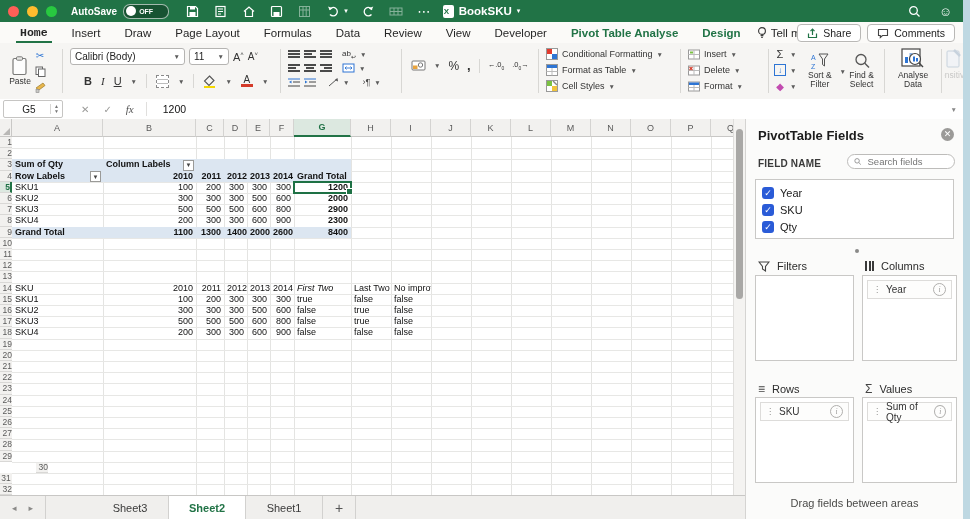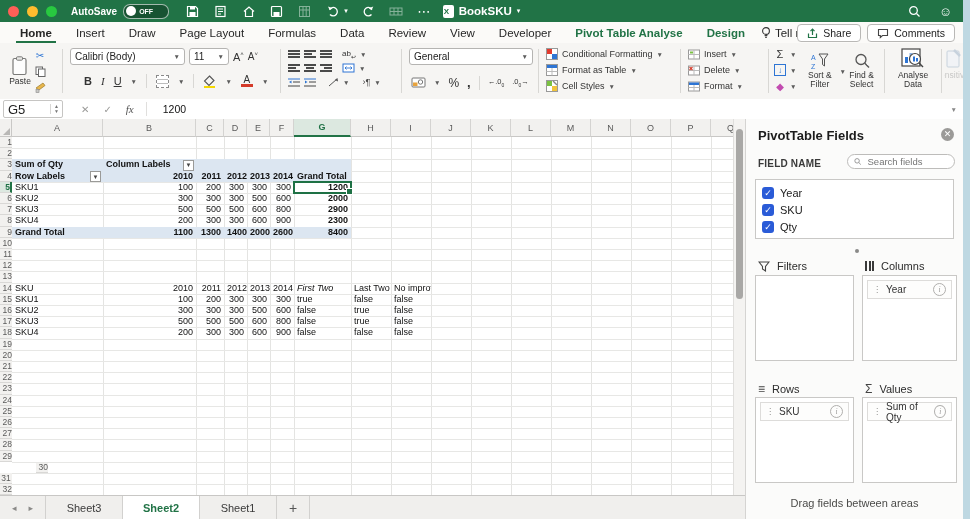--- a/index.html
+++ b/index.html
@@ -18,21 +18,21 @@
   .tbico.dim{opacity:.45;}
   .tbchev{font-size:7px;margin-left:-9px;}
   .doctitle{position:absolute;left:0;right:0;top:0;height:22px;display:flex;align-items:center;justify-content:center;gap:5px;font-size:11.5px;font-weight:bold;pointer-events:none;}
   .docico{width:11px;height:13px;background:#fff;border-radius:2px;position:relative;}
   .docico::after{content:"X";position:absolute;left:1px;top:2px;font-size:8px;font-weight:bold;color:#217346;}
   .tbright{position:absolute;right:10px;top:0;height:22px;display:flex;align-items:center;gap:16px;}
   
   .tabrow{position:absolute;left:0;top:22px;width:963px;height:21px;background:#fbfaf8;border-bottom:1px solid #d9d8d6;display:flex;align-items:center;}
   .mtabs{display:flex;align-items:center;margin-left:8px;gap:0;}
   .mtab{position:relative;padding:0 12px;font-size:11.5px;color:#262626;height:21px;display:flex;align-items:center;white-space:nowrap;}
-  .mtab.active{font-weight:bold;}
+  .mtab.active{font-weight:bold;font-family:Liberation Mono, monospace;}
   .mtab.active::after{content:"";position:absolute;left:8px;right:8px;bottom:0;height:2.5px;background:#217346;}
   .mtab.ctx{color:#217346;font-weight:bold;}
   .tellme{display:flex;align-items:center;gap:4px;font-size:11.5px;color:#262626;margin-left:4px;}
   .tabbtns{position:absolute;right:8px;top:2px;display:flex;gap:6px;}
   .tabbtn{display:flex;align-items:center;gap:5px;border:1px solid #b9b8b6;background:#fff;border-radius:4px;height:16px;padding:0 9px;font-size:10.5px;color:#222;}
   
   .ribbon{position:absolute;left:0;top:43px;width:963px;height:56px;background:#f6f5f3;border-bottom:1px solid #cfcecc;font-size:9px;color:#333;}
   .rdiv{position:absolute;top:6px;bottom:6px;width:1px;background:#d8d7d4;}
   .rsel{background:#fff;border:1px solid #b5b4b2;border-radius:3px;display:flex;align-items:center;font-size:10px;color:#222;height:15px;padding:0 4px;justify-content:space-between;}
   .chv{font-size:6.5px;color:#5b5b5b;}
@@ -42,21 +42,21 @@
   .lines i{display:block;height:1.3px;background:#4a4a4a;margin:1.8px 0;}
   .lines.vl i:nth-child(2){width:65%;}
   .gridico{width:11px;height:11px;display:inline-block;border:1px solid #8a8a8a;background:
      linear-gradient(#bdbdbd,#bdbdbd) 0 3.5px/100% 1px no-repeat,
      linear-gradient(#bdbdbd,#bdbdbd) 0 7px/100% 1px no-repeat,#fff;position:relative;}
   .srow{display:flex;align-items:center;gap:4px;height:14px;}
   .minico{width:12px;height:12px;display:flex;align-items:center;justify-content:center;font-size:10px;}
   
   .fbar{position:absolute;left:0;top:99px;width:963px;height:20px;background:#fff;border-bottom:1px solid #d4d3d1;display:flex;align-items:center;font-size:11px;color:#222;}
   .namebox{width:58px;height:16px;border:1px solid #c6c5c3;border-radius:2px;margin-left:3px;display:flex;align-items:center;}
-  .namebox .ref{flex:1;padding-left:4px;font-size:13px;}
+  .namebox .ref{flex:1;padding-left:4px;font-size:10px;text-align:center;}
   .spin{width:11px;border-left:1px solid #d8d7d5;display:flex;flex-direction:column;align-items:center;font-size:5px;color:#777;line-height:5px;}
   .fbtn{color:#9a9a98;font-size:10px;margin-left:14px;}
   .fx{font-family:"Liberation Serif",serif;font-style:italic;font-size:11px;color:#555;margin-left:14px;}
   .fval{margin-left:16px;font-size:10.5px;color:#111;}
   
   .sheet{position:absolute;left:0;top:119px;width:733px;height:376px;background:#fff;overflow:hidden;}
   .chdr{position:absolute;top:0;height:18px;background:#f2f1ef;border-right:1px solid #d4d3d1;border-bottom:1px solid #c9c8c6;
         display:flex;align-items:center;justify-content:center;font-size:9px;color:#5a5a5a;box-sizing:border-box;}
   .chdr.sel{background:#dce8e0;color:#1e7145;font-weight:bold;border-bottom:2px solid #217346;}
   .rhdr{position:absolute;left:0;width:12px;background:#f2f1ef;border-bottom:1px solid #d9d8d6;box-sizing:border-box;
@@ -73,21 +73,21 @@
   .selbox{position:absolute;border:2px solid #1e7145;box-sizing:border-box;}
   .handle{position:absolute;right:-3px;bottom:-3px;width:5px;height:5px;background:#1e7145;border:1px solid #fff;}
   .corner{position:absolute;left:0;top:0;width:12px;height:18px;background:#f2f1ef;border-right:1px solid #c9c8c6;border-bottom:1px solid #c9c8c6;box-sizing:border-box;}
   .corner::after{content:"";position:absolute;right:1px;bottom:1px;border-left:7px solid transparent;border-bottom:7px solid #b9b8b6;}
   .vscroll{position:absolute;left:733px;top:119px;width:12px;height:376px;background:#f4f3f1;border-left:1px solid #e0dfdd;}
   .vthumb{position:absolute;left:2px;width:7px;border-radius:4px;background:#a9a8a6;}
   
   .stabs{position:absolute;left:0;top:495px;width:745px;height:24px;background:#f0efed;border-top:1px solid #c8c7c5;display:flex;align-items:stretch;font-size:11px;color:#444;}
   .snav{display:flex;align-items:center;gap:12px;padding:0 12px;color:#8a8a88;font-size:9px;}
   .stab{width:76px;display:flex;align-items:center;justify-content:center;border-right:1px solid #d2d1cf;color:#3a3a3a;}
-  .stab:first-of-type{border-left:1px solid #d2d1cf;}
+  .stab:first-of-type{border-left:1px solid #d2d1cf;padding-left:46px;}
   .stab.active{background:#fff;color:#217346;font-weight:bold;}
   .stab.add{width:32px;font-size:14px;color:#555;}
   
   .pane{position:absolute;left:745px;top:119px;width:218px;height:400px;background:#fbfbfa;border-left:1px solid #d5d4d2;box-sizing:border-box;font-size:11px;color:#222;}
   .ptitle{position:absolute;left:12px;top:9px;font-size:13px;font-weight:bold;color:#1c1c1c;}
   .pclose{position:absolute;right:9px;top:9px;width:13px;height:13px;border-radius:50%;background:#9b9a98;color:#fff;font-size:9px;line-height:13px;text-align:center;}
   .fieldlbl{position:absolute;left:12px;top:39px;font-size:10px;font-weight:bold;color:#3a3a3a;letter-spacing:.2px;}
   .psearch{position:absolute;right:8px;top:35px;width:108px;height:15px;border:1px solid #bdbcba;border-radius:9px;background:#fff;display:flex;align-items:center;padding:0 6px;gap:4px;box-sizing:border-box;}
   .psearch input{border:none;outline:none;width:100%;font-size:9.5px;color:#333;background:transparent;font-family:inherit;}
   .fieldsbox{position:absolute;left:9px;right:9px;top:60px;height:60px;border:1px solid #c9c8c6;background:#fff;padding:4px 6px;box-sizing:border-box;}
@@ -373,24 +373,20 @@
             </svg>
         </span>
         <span class="chv">▼</span>
         <span style="margin-left:9px;font-size:9px;color:#444;">›¶</span>
         <span class="chv">▼</span>
       </div>
     </div>
     <div class="rdiv" style="left:401px;"></div>
 
     <div style="position:absolute;left:409px;top:5px;width:122px;">
-      <span class="rsel" style="width:114px;">
-        <span>General</span>
-          <span class="chv">▼</span>
-      </span>
       <div style="display:flex;align-items:center;gap:8px;margin-top:10px;margin-left:2px;">
         <span>
           <svg width="15" height="11" viewBox="0 0 15 11">
               <rect x="1" y="1" width="13" height="9" rx="1" fill="#fff" stroke="#777"></rect>
               <rect x="2" y="5.5" width="4.5" height="3.5" fill="#e8a33d"></rect>
               <circle cx="9.5" cy="5" r="2.2" fill="none" stroke="#777"></circle>
             </svg>
         </span>
         <span class="chv">▼</span>
         <span style="font-size:12px;color:#333;">%</span>

